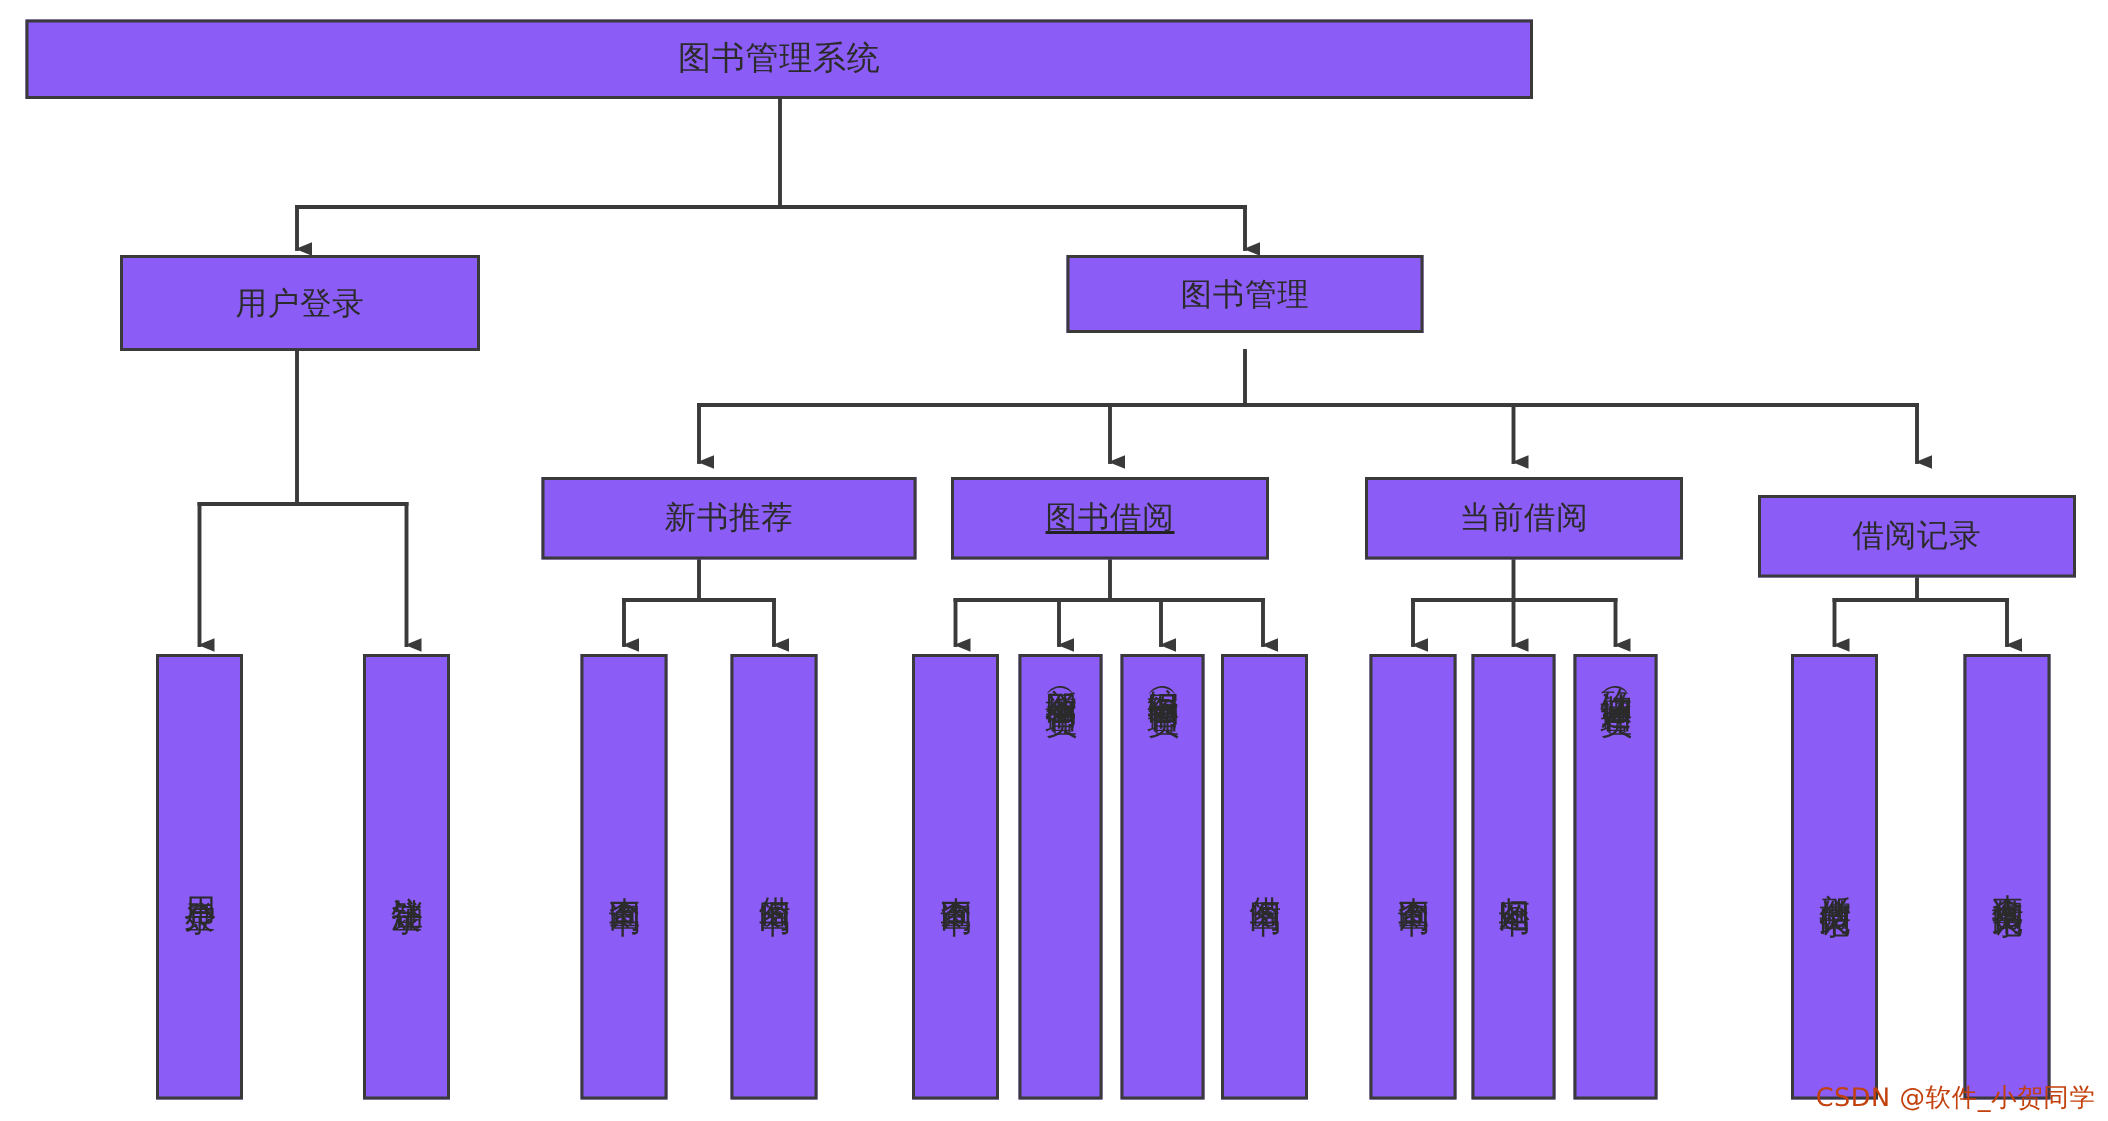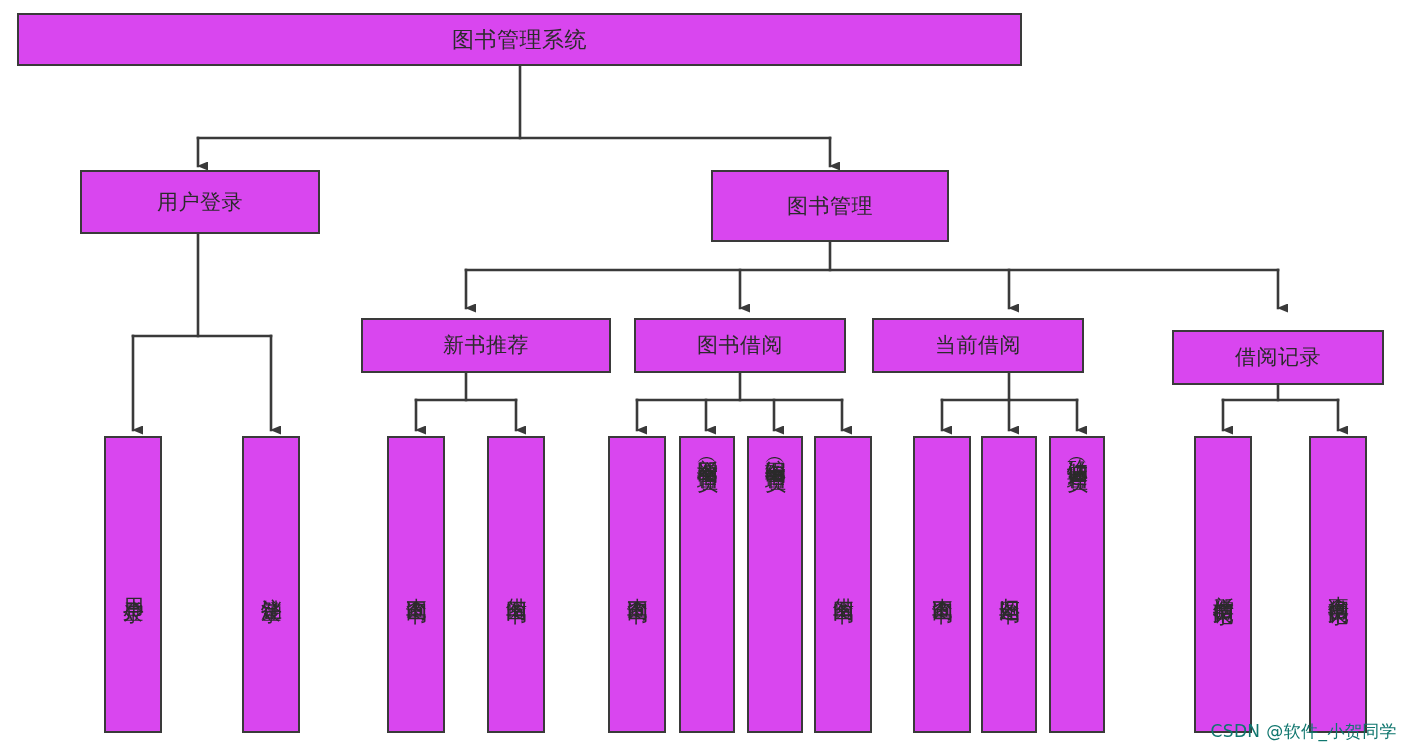--- a/index.html
+++ b/index.html
@@ -21,21 +21,21 @@
     position: absolute;
     left: 0;
     top: 0;
     width: 1405px;
     height: 747px;
     pointer-events: none;
   }
   .node {
     position: absolute;
     box-sizing: border-box;
-    background: #d946ef;
+    background: #8b5cf6;
     border: 2px solid #3a3a3a;
     display: flex;
     align-items: center;
     justify-content: center;
     color: #222222;
   }
   .node .label {
     display: block;
     text-align: center;
     line-height: 1.18;
@@ -63,21 +63,21 @@
     padding-top: 0;
   }
   .node.root .label {
     font-size: 22px;
   }
   #watermark {
     position: absolute;
     right: 8px;
     bottom: 4px;
     font-size: 17px;
-    color: #0f766e;
+    color: #c2410c;
     letter-spacing: 0.4px;
     white-space: nowrap;
     user-select: none;
   }
 </style>
 </head>
 <body>
 
 <div id="canvas">
 
@@ -132,33 +132,33 @@
   </svg>
 
   <div class="node horiz root" style="left:17px; top:13px; width:1005px; height:53px;">
     <span class="label">图书管理系统</span>
   </div>
 
   <div class="node horiz" style="left:80px; top:170px; width:240px; height:64px;">
     <span class="label">用户登录</span>
   </div>
 
-  <div class="node horiz" style="left:711px; top:170px; width:238px; height:72px;">
+  <div class="node horiz" style="left:711px; top:170px; width:238px; height:52px;">
     <span class="label">图书管理</span>
   </div>
 
   <div class="node horiz" style="left:361px; top:318px; width:250px; height:55px;">
     <span class="label">新书推荐</span>
   </div>
 
-  <div class="node horiz" style="left:634px; top:318px; width:212px; height:55px;">
+  <div class="node horiz" style="left:634px; top:318px; width:212px; height:55px;text-decoration:underline;">
     <span class="label">图书借阅</span>
   </div>
 
-  <div class="node horiz" style="left:872px; top:318px; width:212px; height:55px;">
+  <div class="node horiz" style="left:910px; top:318px; width:212px; height:55px;">
     <span class="label">当前借阅</span>
   </div>
 
   <div class="node horiz" style="left:1172px; top:330px; width:212px; height:55px;">
     <span class="label">借阅记录</span>
   </div>
 
   <div class="node vert centered" style="left:104px; top:436px; width:58px; height:297px;">
     <span class="label">用户登录</span>
   </div>

